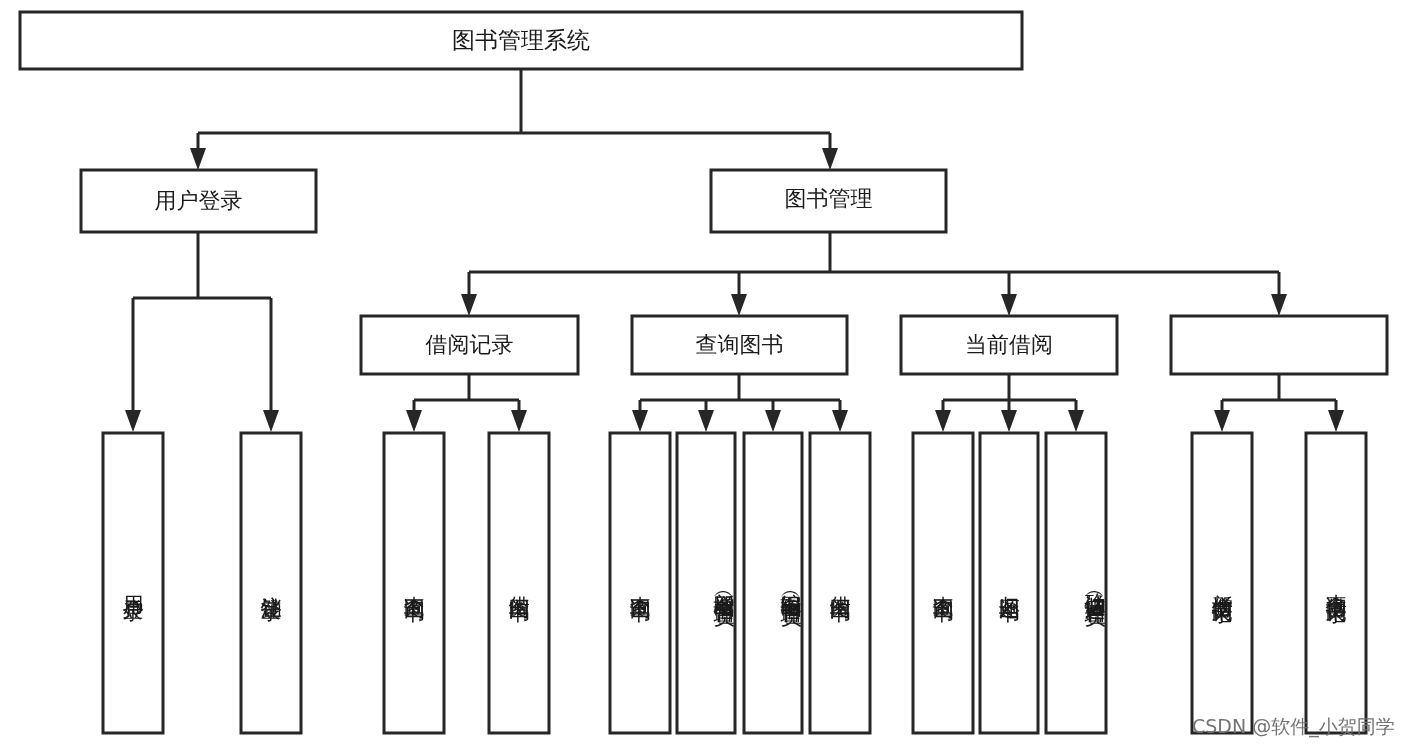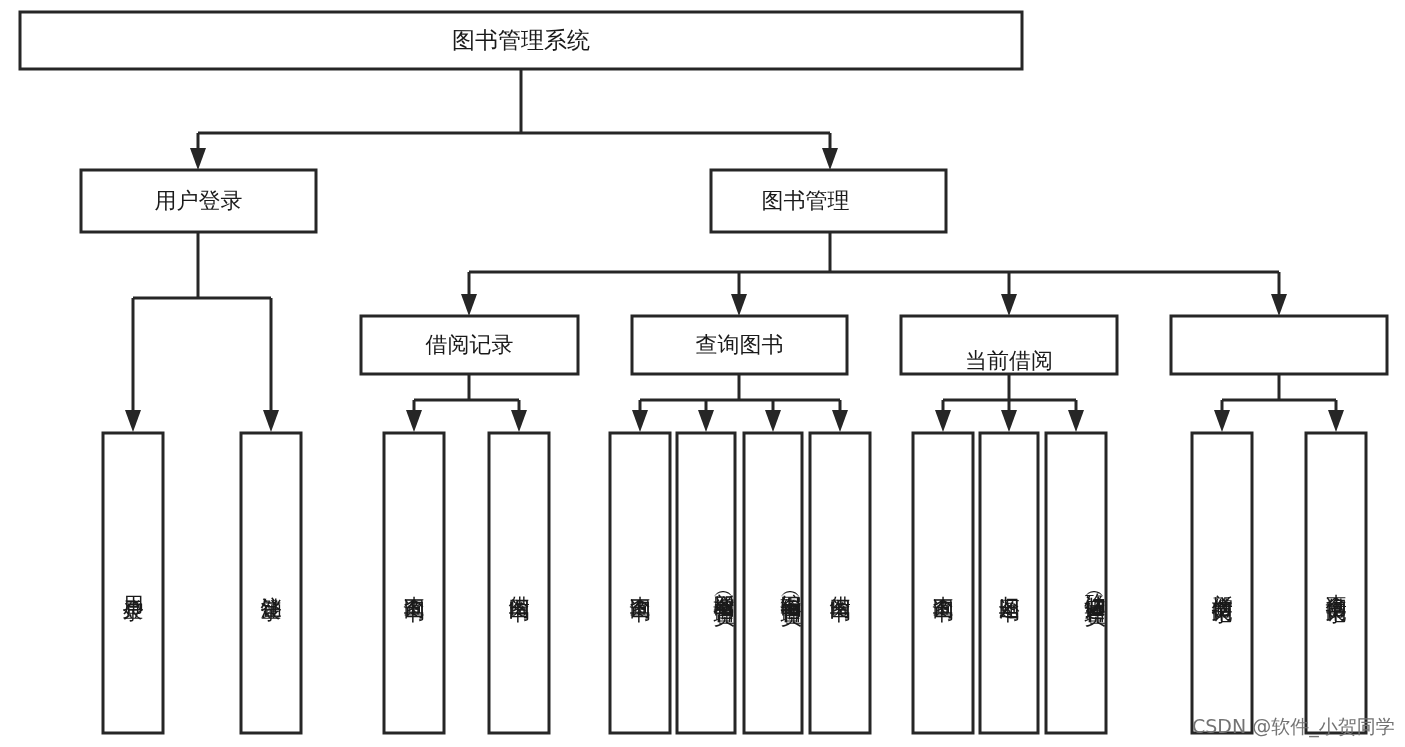--- a/index.html
+++ b/index.html
@@ -174,25 +174,25 @@
       <rect class="node-box" x="1046" y="433" width="60" height="300"></rect>
 
       <rect class="node-box" x="1192" y="433" width="60" height="300"></rect>
       <rect class="node-box" x="1306" y="433" width="60" height="300"></rect>
     </g>
   </svg>
 
   <div class="node-label horiz title" style="left:20px; top:12px; width:1002px; height:57px;">图书管理系统</div>
 
   <div class="node-label horiz" style="left:81px; top:170px; width:235px; height:62px;">用户登录</div>
-  <div class="node-label horiz" style="left:688px; top:170px; width:235px; height:62px;">图书管理</div>
+  <div class="node-label horiz" style="left:711px; top:170px; width:235px; height:62px;font-family:Liberation Mono, monospace;">图书管理</div>
 
   <div class="node-label horiz" style="left:361px; top:316px; width:217px; height:58px;">借阅记录</div>
   <div class="node-label horiz" style="left:632px; top:316px; width:215px; height:58px;">查询图书</div>
-  <div class="node-label horiz" style="left:901px; top:332px; width:216px; height:58px;border-radius:20px;">当前借阅</div>
+  <div class="node-label horiz" style="left:901px; top:316px; width:216px; height:58px;border-radius:20px;">当前借阅</div>
 
   <div class="node-label vert centered" style="left:103px; top:433px; width:60px; height:300px;">用户登录</div>
   <div class="node-label vert centered" style="left:241px; top:433px; width:60px; height:300px;">注销登录</div>
 
   <div class="node-label vert centered" style="left:384px; top:433px; width:60px; height:300px;">查询图书</div>
   <div class="node-label vert centered" style="left:489px; top:433px; width:60px; height:300px;">借阅图书</div>
 
   <div class="node-label vert centered" style="left:610px; top:433px; width:60px; height:300px;">查询图书</div>
   <div class="node-label vert" style="left:677px; top:433px; width:58px; height:300px;">新增图书（管理员）</div>
   <div class="node-label vert" style="left:744px; top:433px; width:58px; height:300px;">编辑图书（管理员）</div>

